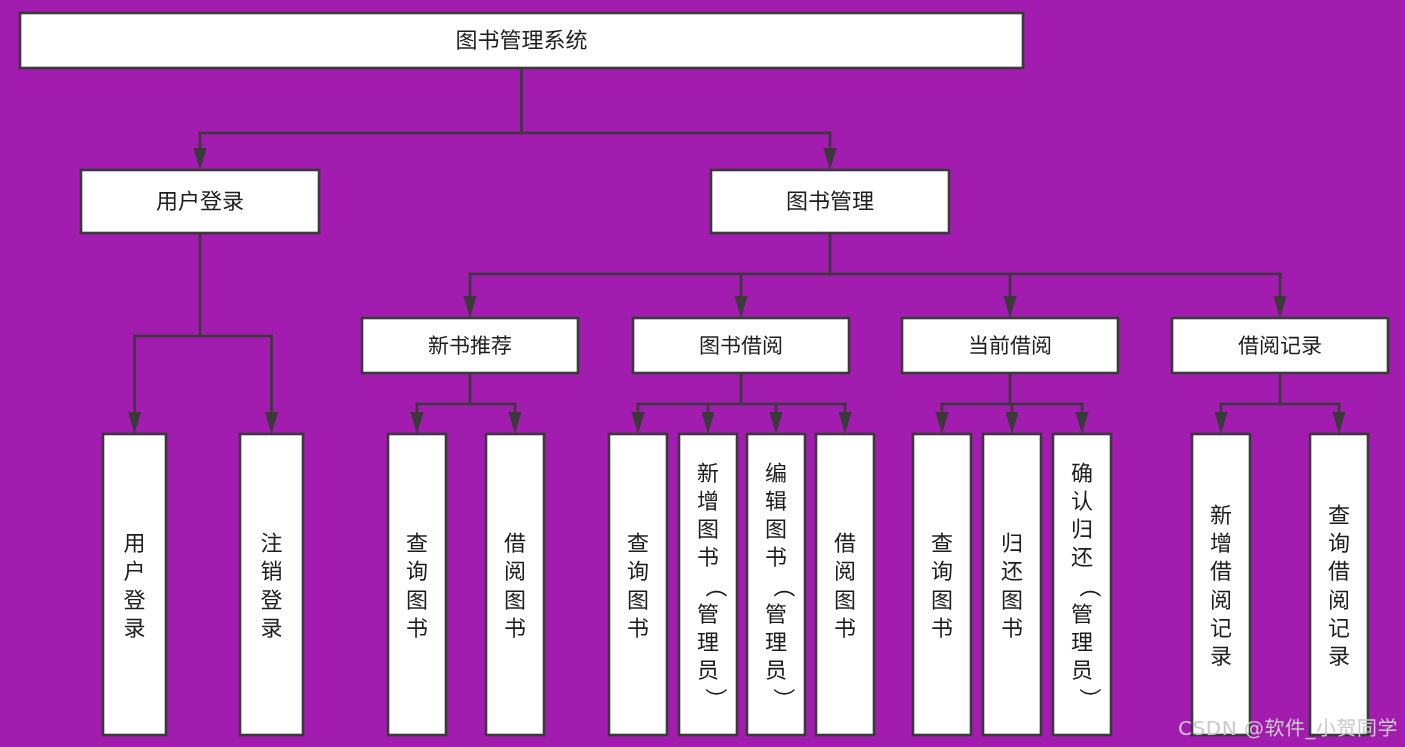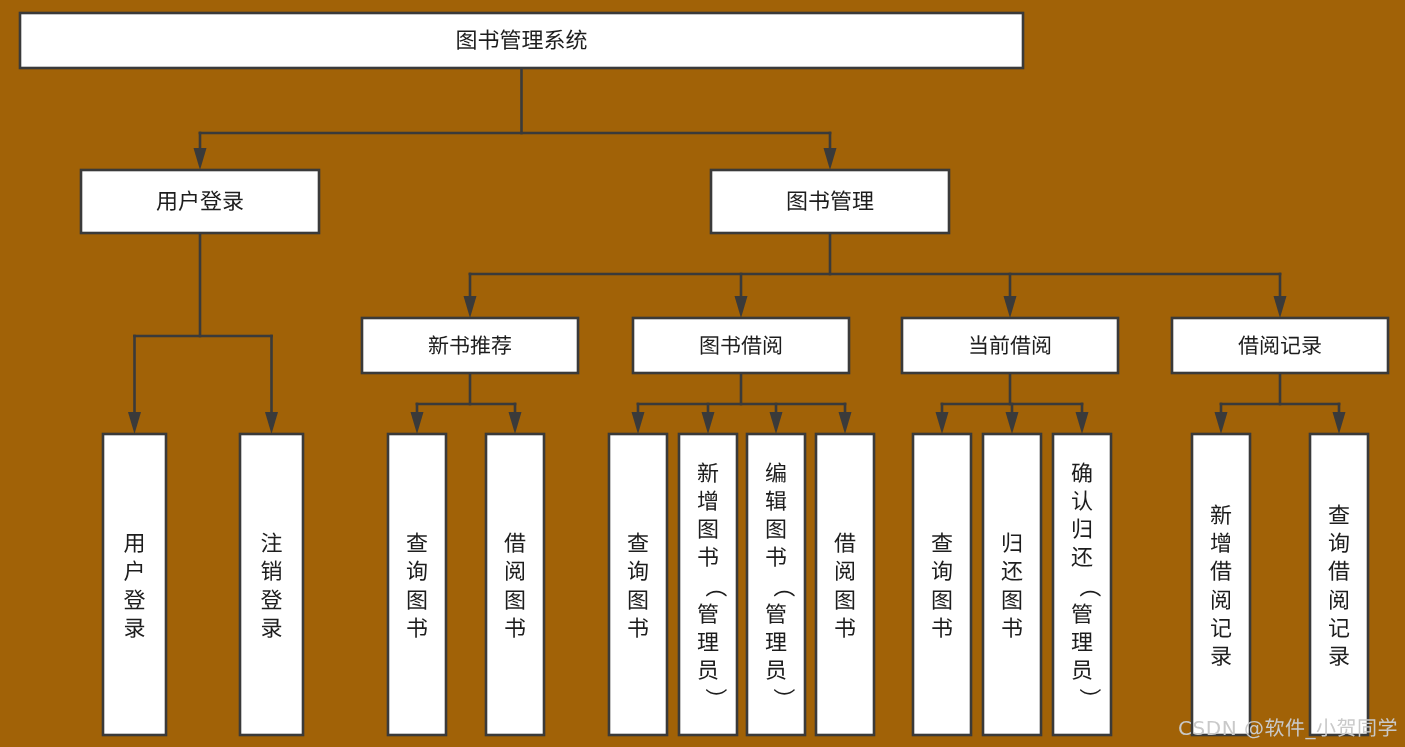--- a/index.html
+++ b/index.html
@@ -8,21 +8,21 @@
     padding: 0;
     background: #ffffff;
   }
   body {
     font-family: "DejaVu Sans", "Liberation Sans", sans-serif;
   }
   #diagram-root {
     position: relative;
     width: 1405px;
     height: 747px;
-    background: #a16207;
+    background: #a21caf;
     overflow: hidden;
   }
   #diagram-svg {
     position: absolute;
     left: 0;
     top: 0;
     width: 1405px;
     height: 747px;
   }
   .node-box {

